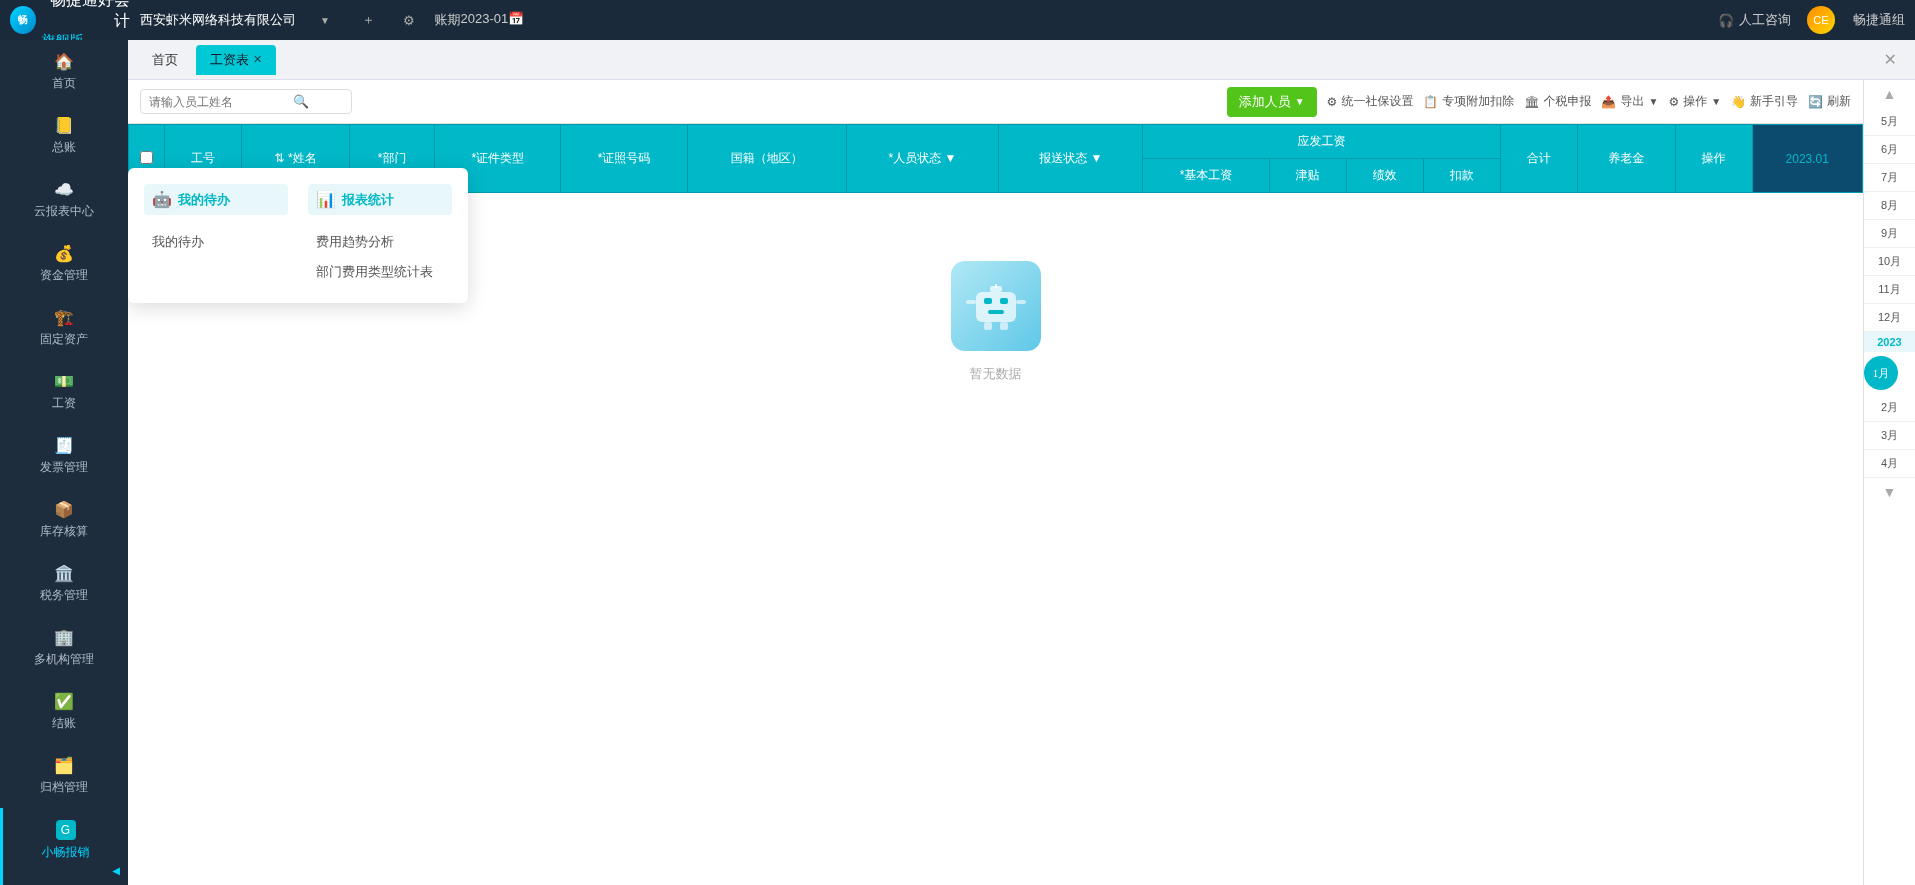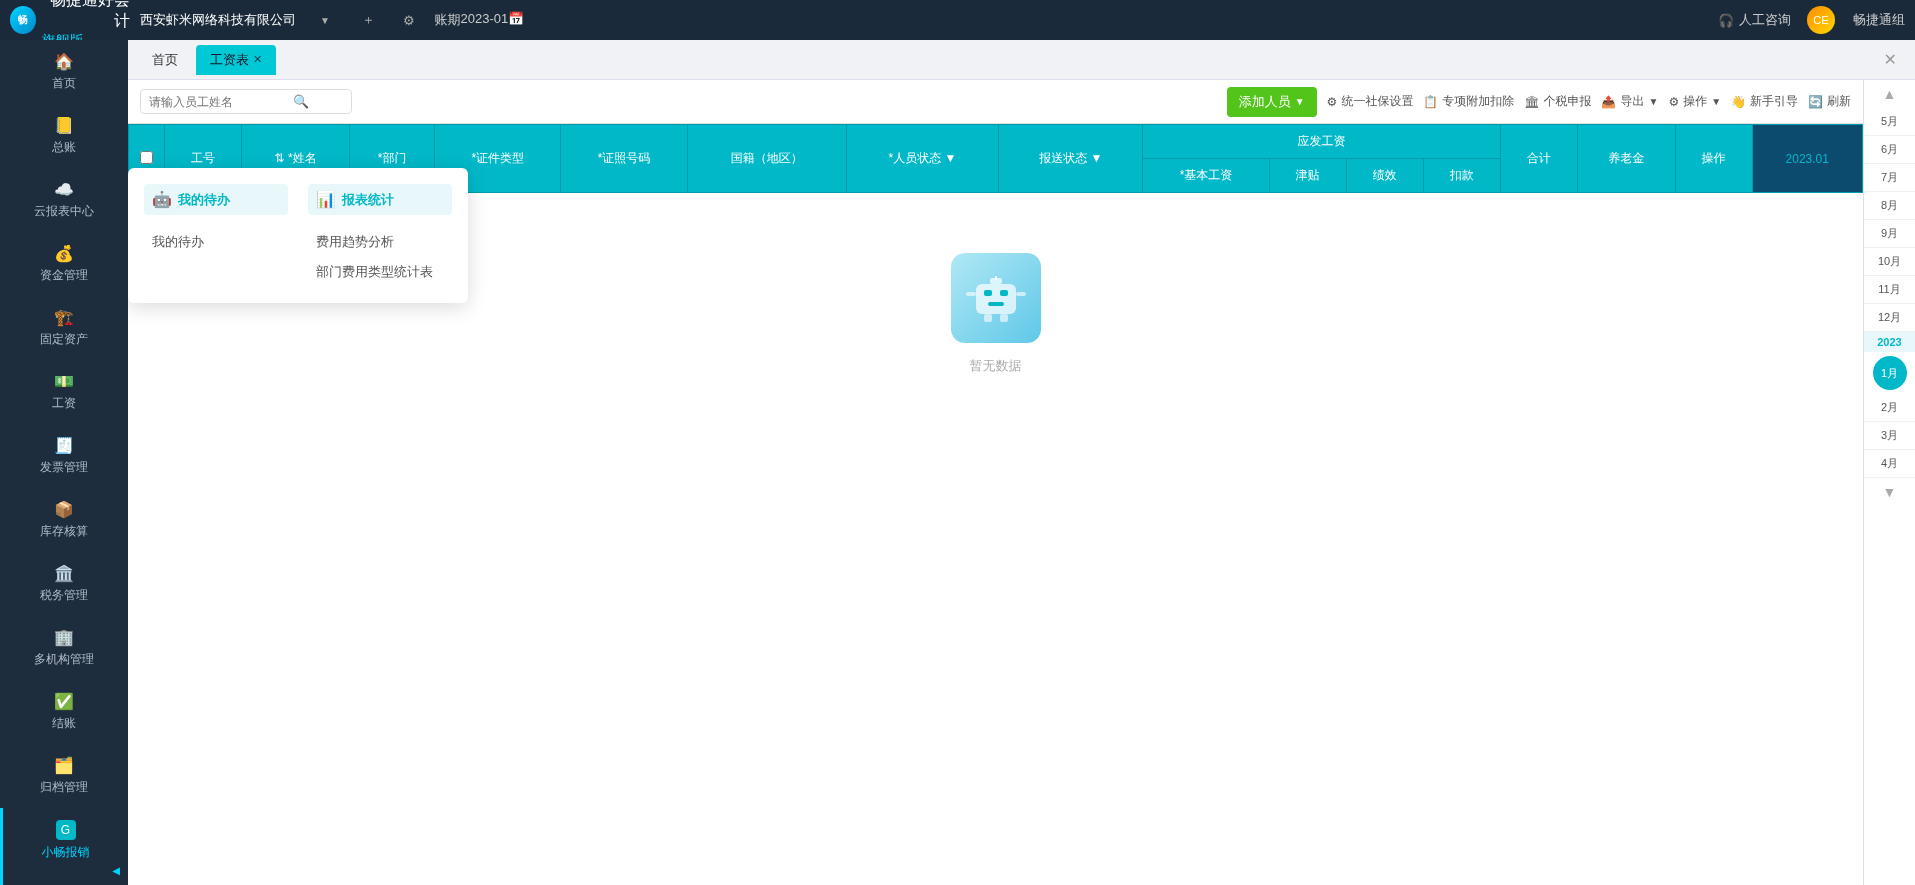--- a/index.html
+++ b/index.html
@@ -394,21 +394,21 @@
               </tr>
               <tr>
                 <th>*基本工资</th>
                 <th>津贴</th>
                 <th>绩效</th>
                 <th>扣款</th>
               </tr>
             </thead>
             <tbody>
               <tr>
-                <td colspan="17" style="padding:0;">
+                <td colspan="17" style="padding:8px;">
                   <div class="empty-state">
                     <div style="width:90px;height:90px;background:linear-gradient(135deg,#b0e8f5,#60c8e8);border-radius:14px;display:flex;align-items:center;justify-content:center;margin-bottom:14px;position:relative;">
                       <svg width="60" height="60" viewBox="0 0 60 60" fill="none">
                         <rect x="10" y="16" width="40" height="30" rx="6" fill="rgba(255,255,255,0.7)"></rect>
                         <rect x="18" y="22" width="8" height="6" rx="2" fill="#00b8c8"></rect>
                         <rect x="34" y="22" width="8" height="6" rx="2" fill="#00b8c8"></rect>
                         <rect x="22" y="34" width="16" height="4" rx="2" fill="#00b8c8"></rect>
                         <rect x="24" y="10" width="12" height="6" rx="2" fill="rgba(255,255,255,0.7)"></rect>
                         <rect x="29" y="8" width="2" height="4" rx="1" fill="rgba(255,255,255,0.9)"></rect>
                         <rect x="0" y="24" width="10" height="4" rx="2" fill="rgba(255,255,255,0.6)"></rect>
@@ -461,21 +461,21 @@
         <div class="timeline-item">6月</div>
         <div class="timeline-item">7月</div>
         <div class="timeline-item">8月</div>
         <div class="timeline-item">9月</div>
         <div class="timeline-item">10月</div>
         <div class="timeline-item">11月</div>
         <div class="timeline-item">12月</div>
 
         <div class="timeline-year">2023</div>
 
-        <div style="display:flex;justify-content:center;padding:4px 0;">
+        <div style="display:flex;justify-content:flex-start;padding:4px 0;font-family:Liberation Serif, serif;">
           <div style="background:#00b8c8;color:white;border-radius:50%;width:34px;height:34px;display:flex;align-items:center;justify-content:center;font-size:11px;cursor:pointer;">1月</div>
         </div>
         <div class="timeline-item">2月</div>
         <div class="timeline-item">3月</div>
         <div class="timeline-item">4月</div>
 
         <div class="timeline-nav">▼</div>
       </div>
     </div>
   </div>

